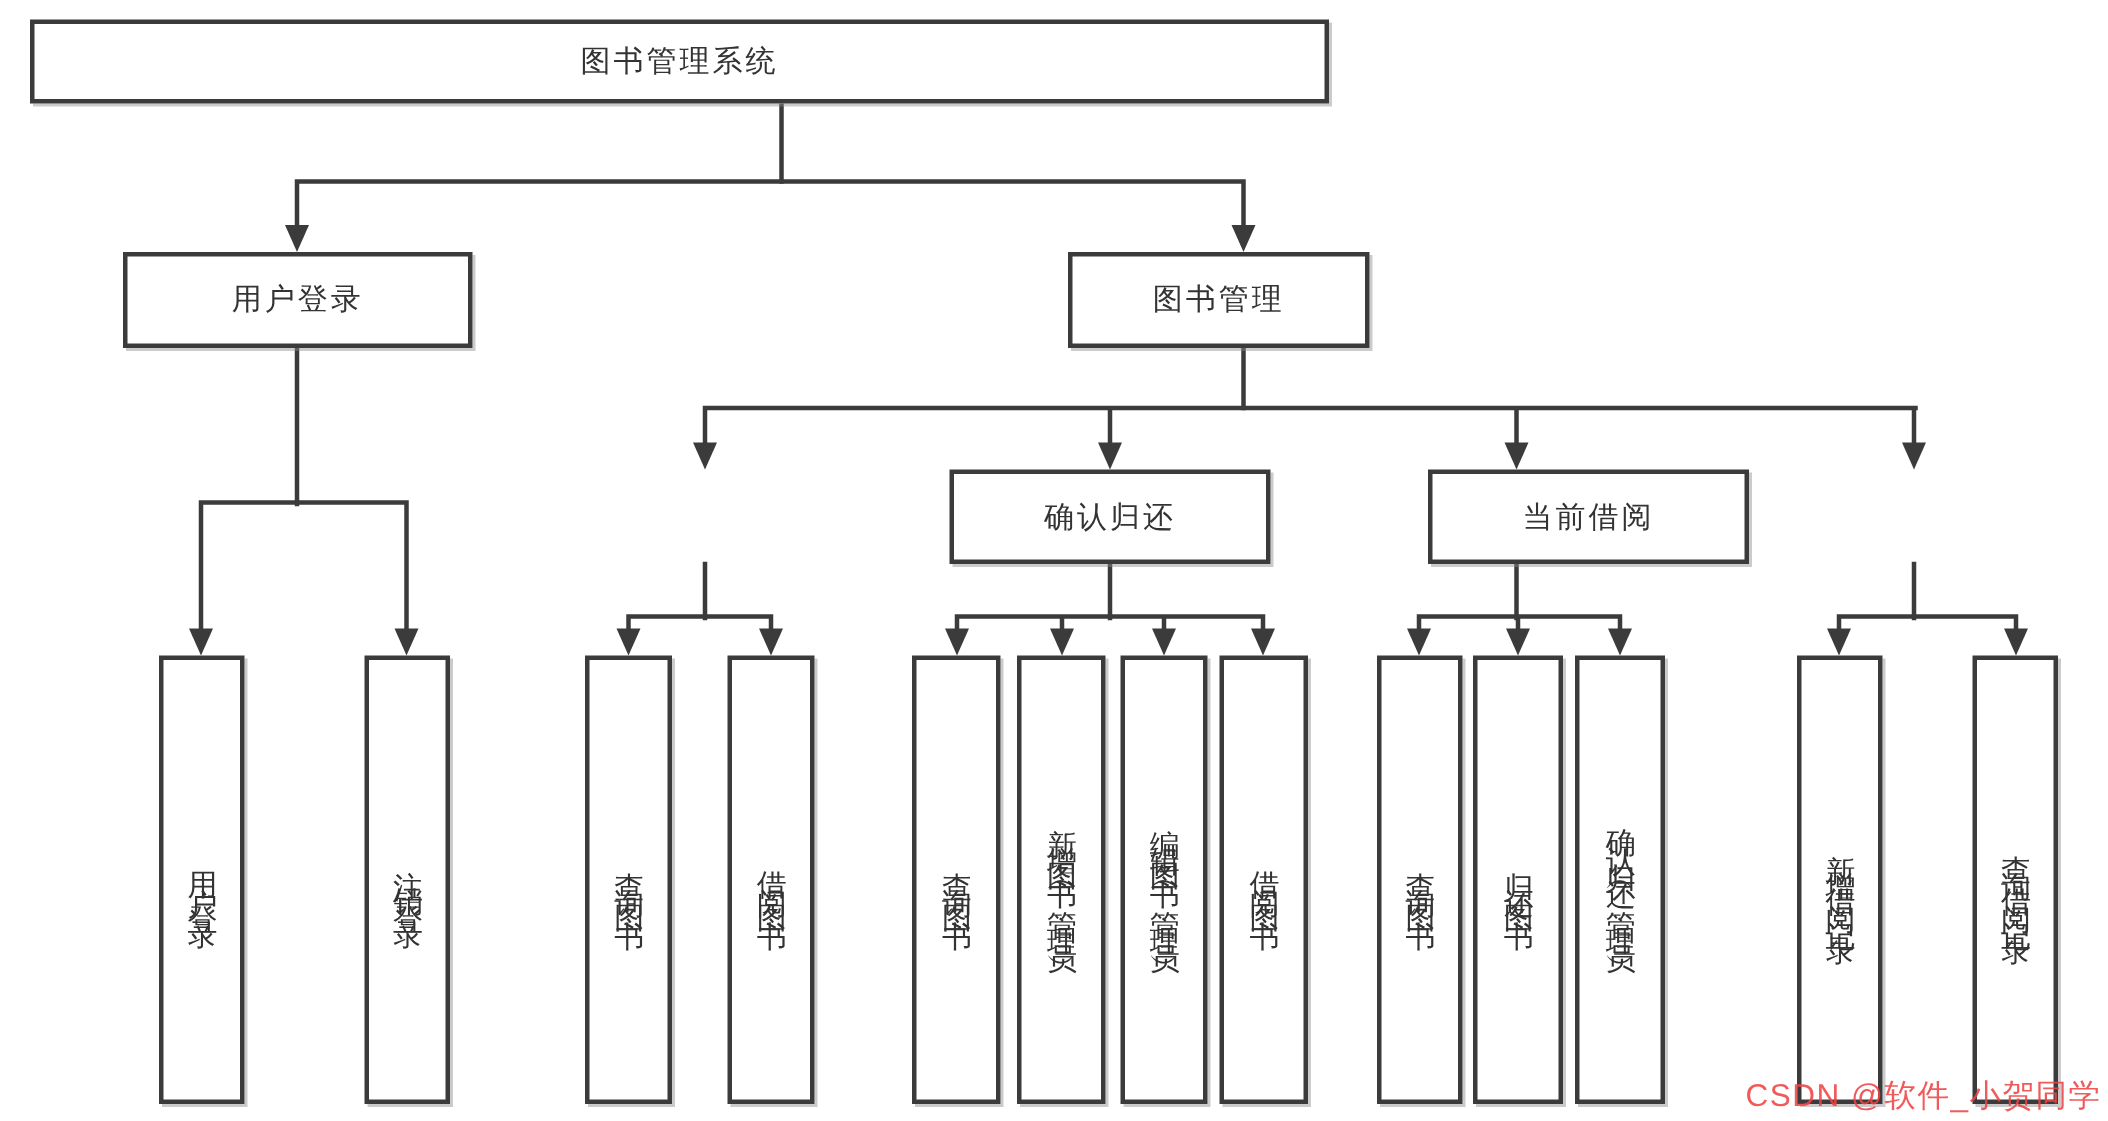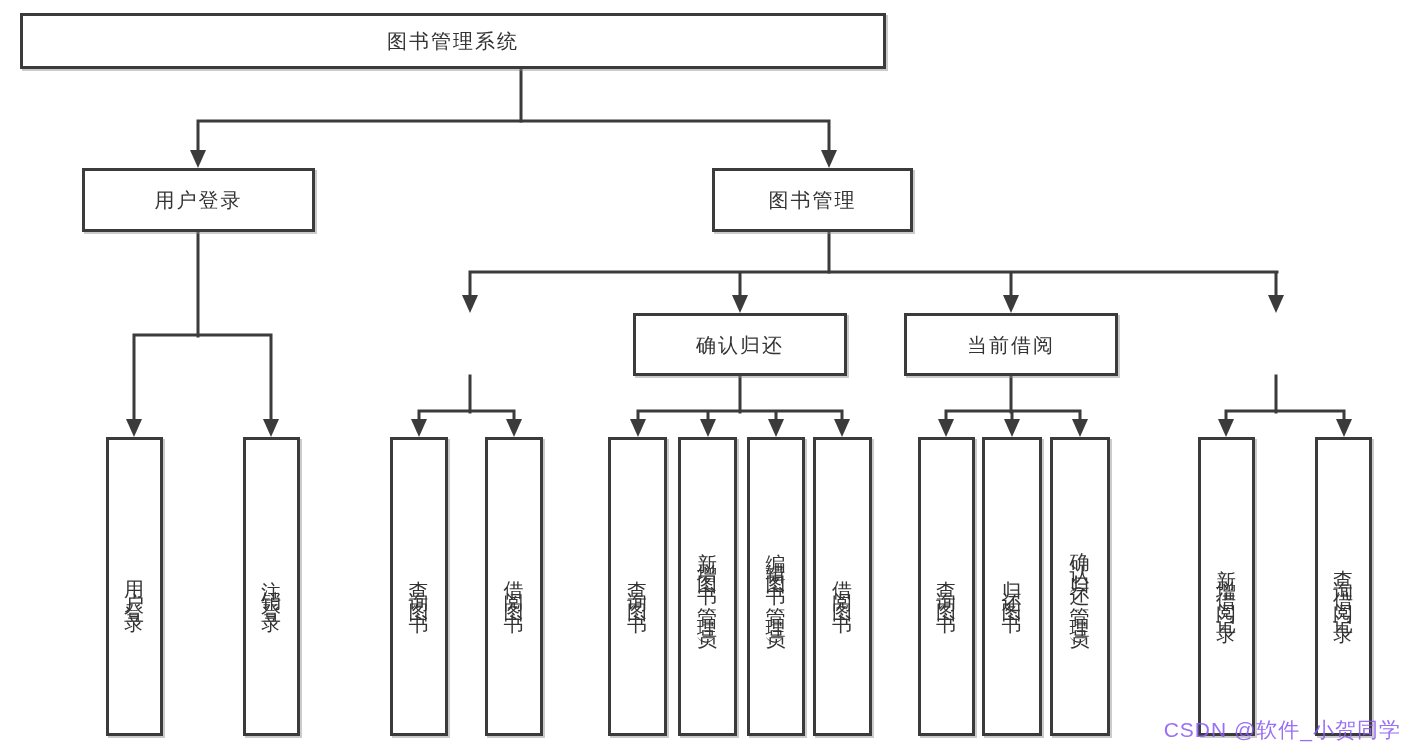--- a/index.html
+++ b/index.html
@@ -44,21 +44,21 @@
     text-orientation: mixed;
     letter-spacing: 11px;
     white-space: normal;
   }
   .watermark {
     position: absolute;
     right: 4px;
     bottom: 3px;
     z-index: 3;
     font-size: 21px;
-    color: #8b5cf6;
+    color: #ef4444;
     opacity: 0.88;
     letter-spacing: 1px;
   }
 </style>
 </head>
 <body>
 
 <div class="stage">
 
   <svg class="wires" width="1405" height="747" viewBox="0 0 1405 747">
@@ -103,21 +103,21 @@
   <div class="node" style="left:82px; top:168px; width:233px; height:64px">
     <span class="lbl">用户登录</span>
   </div>
   <div class="node" style="left:712px; top:168px; width:201px; height:64px">
     <span class="lbl">图书管理</span>
   </div>
 
   <div class="node" style="left:633px; top:313px; width:214px; height:63px">
     <span class="lbl">确认归还</span>
   </div>
-  <div class="node" style="left:904px; top:313px; width:214px; height:63px">
+  <div class="node" style="left:952px; top:313px; width:214px; height:63px">
     <span class="lbl">当前借阅</span>
   </div>
 
   <div class="node vert" style="left:106px; top:437px; width:57px; height:299px">
     <span class="lbl">用户登录</span>
   </div>
   <div class="node vert" style="left:243px; top:437px; width:57px; height:299px">
     <span class="lbl">注销登录</span>
   </div>
 

